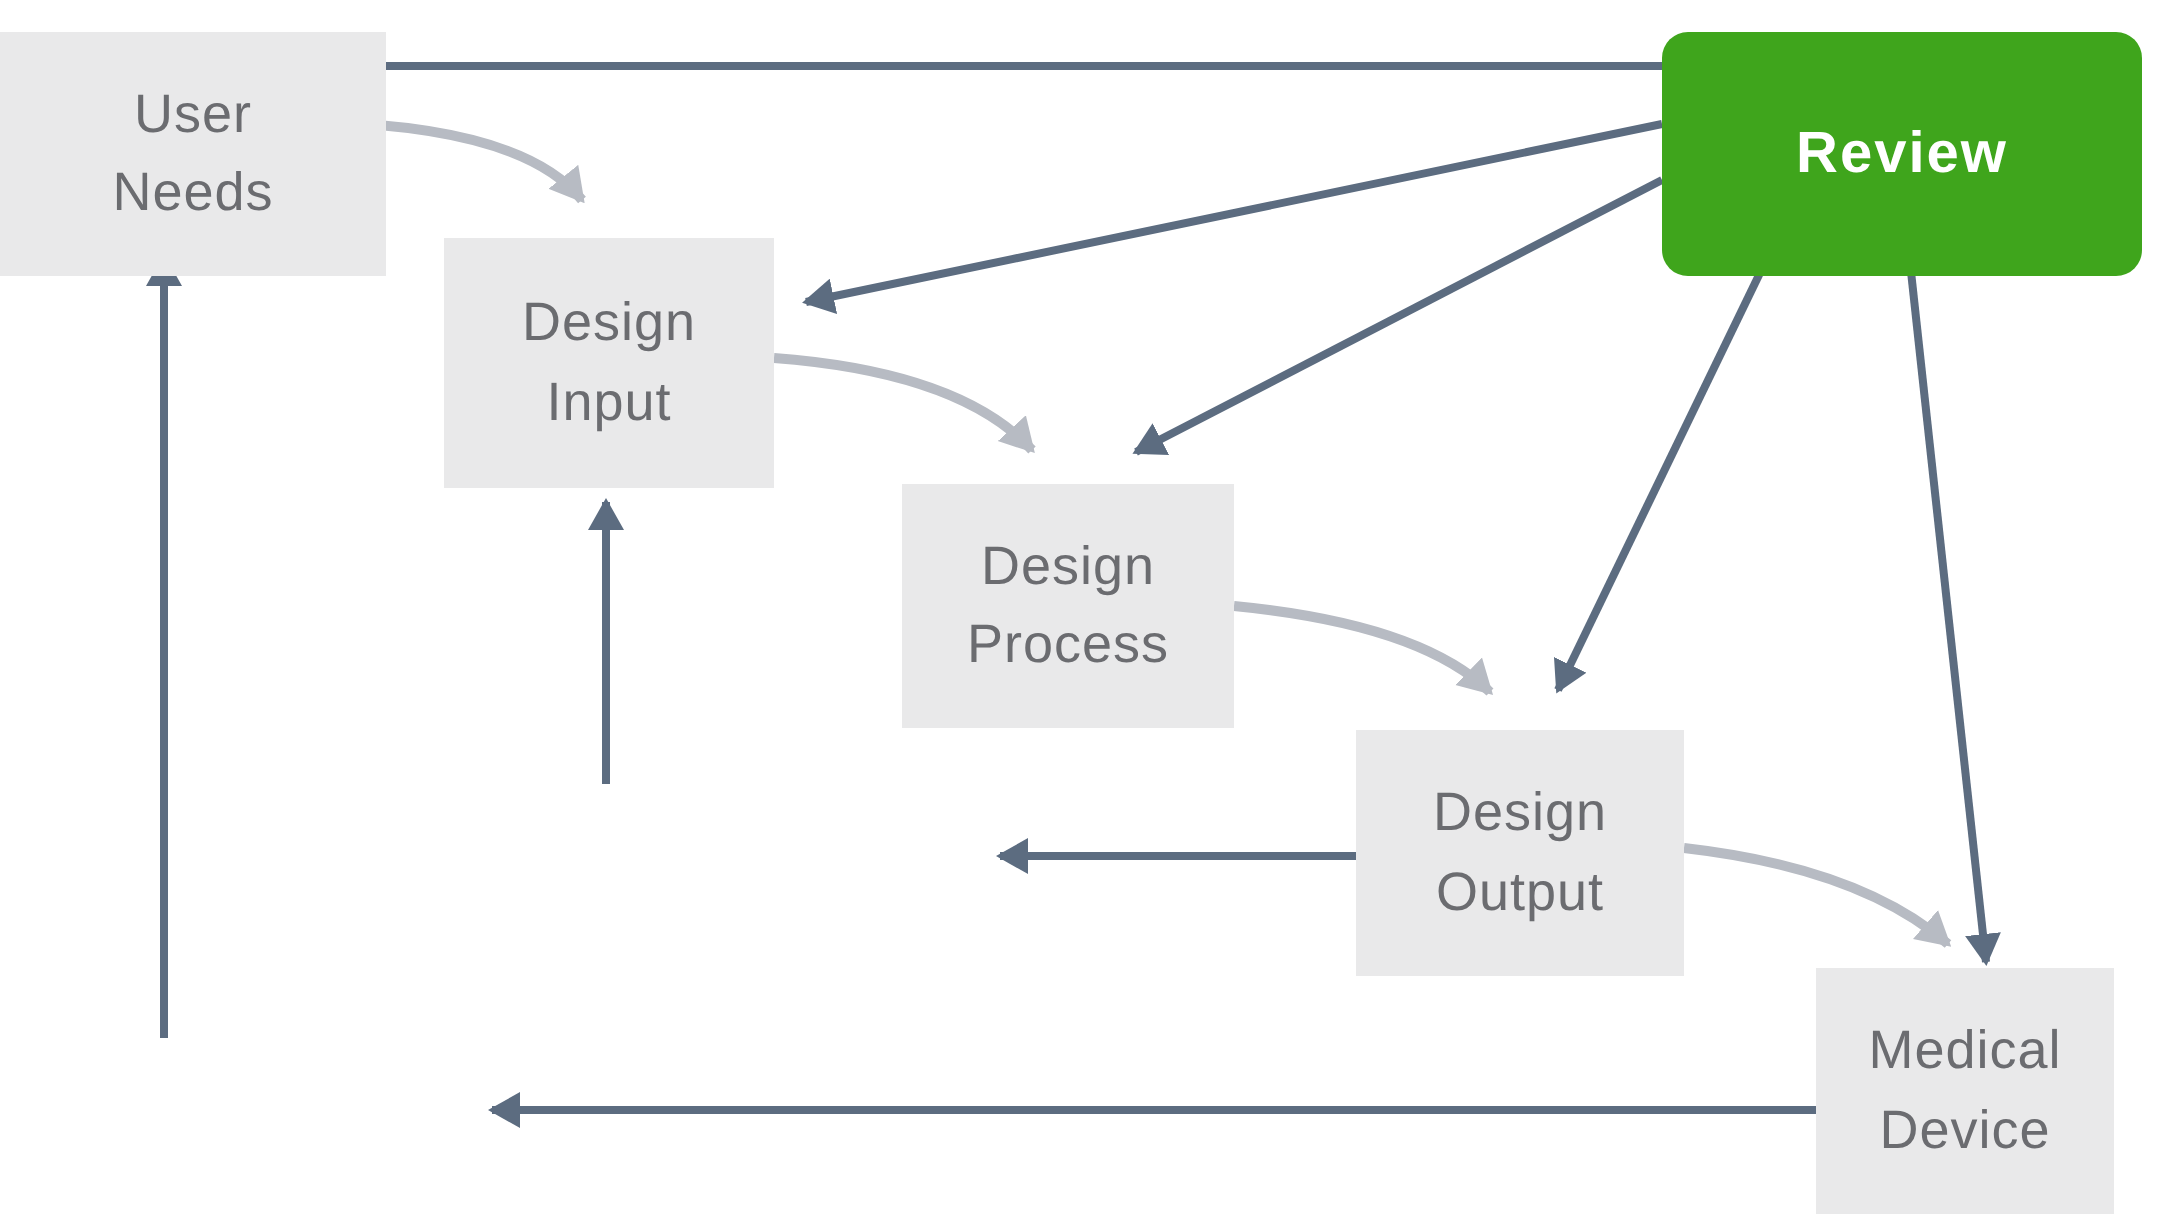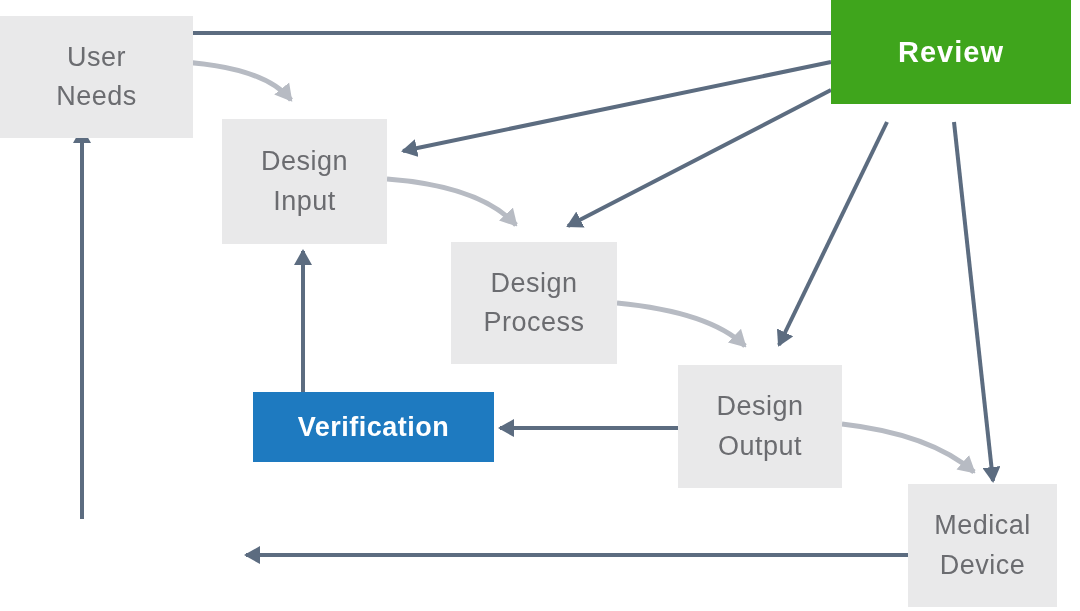--- a/index.html
+++ b/index.html
@@ -53,21 +53,21 @@
   }
   .node.check{
     background:var(--check-bg);
     color:var(--check-text);
     font-size:27px;
     font-weight:700;
     letter-spacing:0.5px;
   }
   
   #n-user-needs     {left:0;    top:0;    width:193px;height:122px;margin-top:16px;}
-  #n-review         {left:831px;top:0;    width:240px;height:104px;}
+  #n-review         {left:831px;top:16px;    width:240px;height:122px;border-radius:13px;}
   #n-design-input   {left:222px;top:119px;width:165px;height:125px;}
   #n-design-process {left:451px;top:242px;width:166px;height:122px;}
   #n-verification   {left:253px;top:392px;width:241px;height:70px;}
   #n-design-output  {left:678px;top:365px;width:164px;height:123px;}
   #n-medical-device {left:908px;top:484px;width:149px;height:123px;}
   #n-validation     {left:0;    top:519px;width:239px;height:73px;}
 </style>
 </head>
 <body>
 
@@ -104,21 +104,20 @@
 Needs</div>
 
   <div class="node review" id="n-review">Review</div>
 
   <div class="node stage" id="n-design-input">Design
 Input</div>
 
   <div class="node stage" id="n-design-process">Design
 Process</div>
 
-  <div class="node check" id="n-verification">Verification</div>
 
   <div class="node stage" id="n-design-output">Design
 Output</div>
 
   <div class="node stage" id="n-medical-device">Medical
 Device</div>
 
 
 </div>
 

